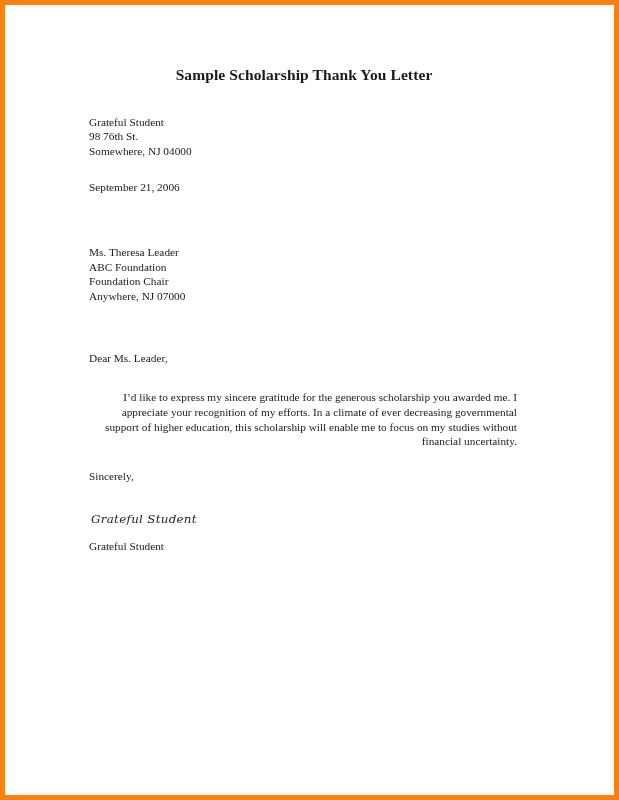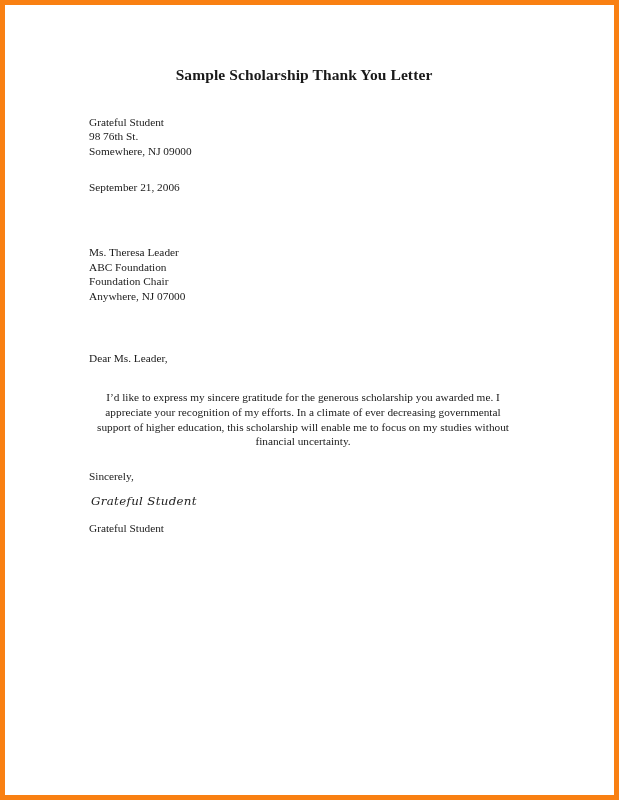--- a/index.html
+++ b/index.html
@@ -67,25 +67,25 @@
 
   .sender-block { margin-bottom: 22px; }
   .date-block   { margin-bottom: 50px; }
   .recipient-block { margin-bottom: 48px; }
   .salutation-block { margin-bottom: 24px; }
 
   .body-paragraph {
     font-size: 11.3px;
     line-height: 14.8px;
     margin: 0 0 20px 0;
-    text-align: center;
+    text-align: right;
     width: 428px;
   }
 
-  .closing-block { margin-bottom: 8px; }
+  .closing-block { margin-bottom: 26px; }
 
   .signature-script {
     font-family: "DejaVu Serif", "Liberation Serif", serif;
     font-style: italic;
     font-size: 12.5px;
     line-height: 20px;
     letter-spacing: 0.3px;
     transform: scaleY(0.86) scaleX(0.95);
     transform-origin: left center;
     margin: 8px 0 9px 2px;
@@ -104,21 +104,21 @@
 <div class="sheet">
   <div class="page-frame"></div>
 
   <div class="letter">
 
     <h1 class="letter-title">Sample Scholarship Thank You Letter</h1>
 
     <div class="block sender-block">
       <span class="line">Grateful Student</span>
       <span class="line">98 76th St.</span>
-      <span class="line">Somewhere, NJ 09000</span>
+      <span class="line">Somewhere, NJ 04000</span>
     </div>
 
     <div class="block date-block">
       <span class="line">September 21, 2006</span>
     </div>
 
     <div class="block recipient-block">
       <span class="line">Ms. Theresa Leader</span>
       <span class="line">ABC Foundation</span>
       <span class="line">Foundation Chair</span>

